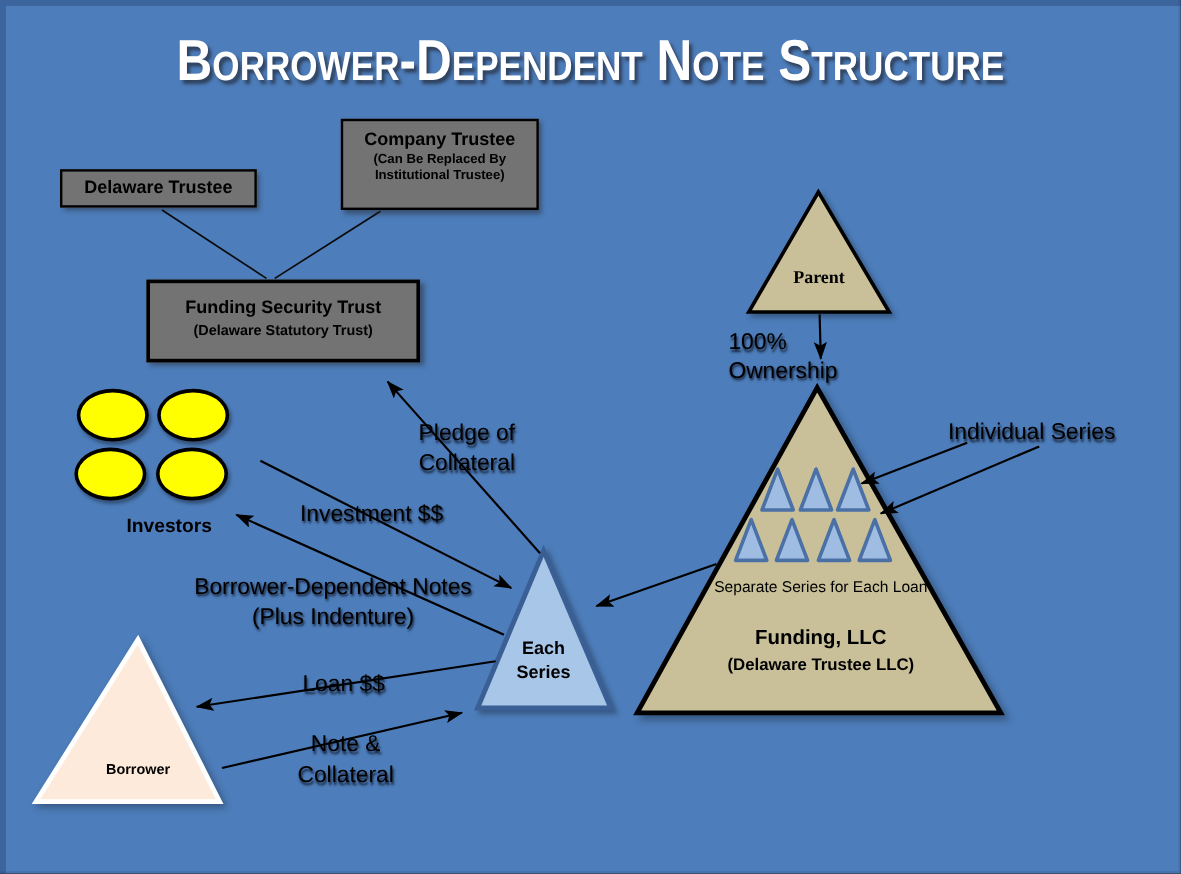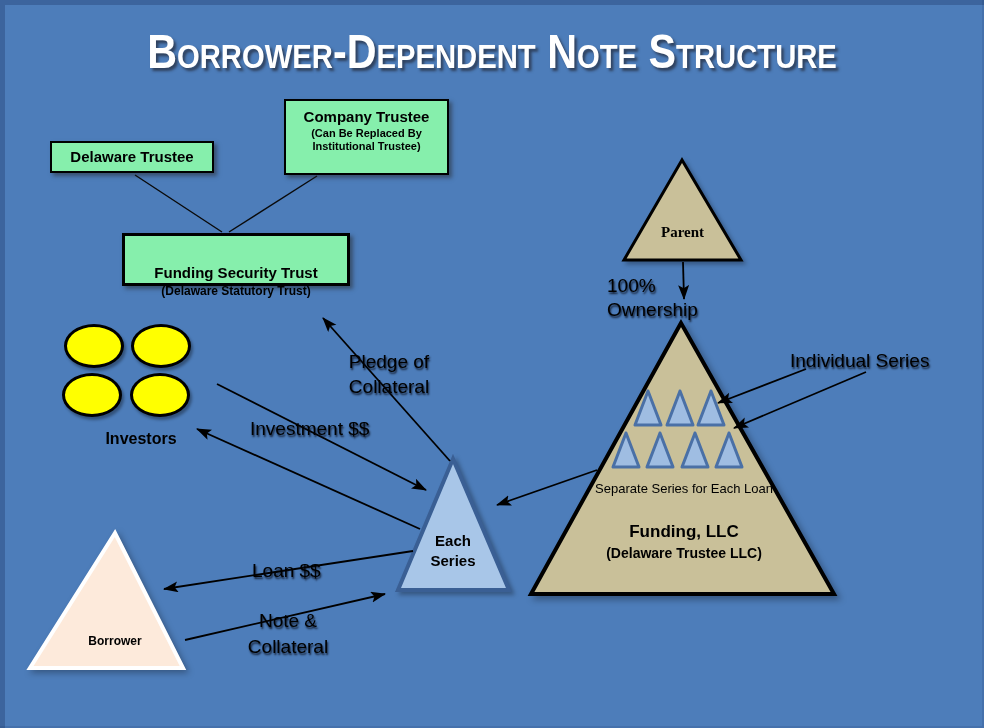--- a/index.html
+++ b/index.html
@@ -12,27 +12,27 @@
   .layer{position:absolute;left:0;top:0;z-index:1;}
   
   .title{position:absolute;top:27px;left:0;right:0;margin:0;text-align:center;z-index:2;}
   .title span{
     display:inline-block;transform:scaleX(.86);transform-origin:50% 50%;
     font-size:48px;line-height:50px;font-weight:bold;font-variant:small-caps;
     color:#fff;letter-spacing:0;white-space:nowrap;
     text-shadow:3px 3px 3px rgba(40,50,70,.8);
   }
   
-  .box{position:absolute;z-index:2;background:#86efac;border:2px solid #000;
+  .box{position:absolute;z-index:2;background:#737373;border:2px solid #000;
        box-shadow:3px 3px 4px rgba(35,35,35,.5);text-align:center;color:#000;box-sizing:border-box;}
   .box-title{font-weight:bold;font-size:15px;line-height:18px;}
   .box-sub{font-weight:bold;font-size:11px;line-height:13px;margin-top:1px;}
   .delaware{left:50px;top:141px;width:164px;height:32px;display:flex;align-items:center;justify-content:center;}
   .company{left:284px;top:99px;width:165px;height:76px;padding-top:7px;}
-  .fst{left:122px;top:233px;width:228px;height:53px;border-width:3px;padding-top:28px;}
+  .fst{left:122px;top:233px;width:228px;height:69px;border-width:3px;padding-top:12px;}
   .fst .box-sub{font-size:12px;margin-top:3px;}
   
   .inv-ellipse{position:absolute;z-index:2;width:60px;height:44px;background:#ffff00;
     border:3px solid #000;border-radius:50%;box-shadow:2px 3px 3px rgba(0,0,0,.35);box-sizing:border-box;}
   
   .shape-label{position:absolute;z-index:2;color:#000;font-weight:bold;text-align:center;}
   
   .flow{position:absolute;z-index:2;color:#000000;font-size:19px;line-height:25px;
         text-shadow:1px 2px 2px rgba(8,12,24,.85);}
   .center{text-align:center;}
@@ -105,18 +105,22 @@
   <div class="shape-label" style="left:55px;top:634px;width:120px;font-size:12px;text-align:center;">Borrower</div>
   <div class="shape-label" style="left:424px;top:531px;width:58px;font-size:15px;line-height:20px;">Each Series</div>
   <div class="shape-label" style="left:645px;top:224px;width:75px;font-size:15px;font-family:Liberation Serif, serif;">Parent</div>
 
   <div class="shape-label" style="left:579px;top:481px;width:210px;font-size:13px;font-weight:normal;">Separate Series for Each Loan</div>
   <div class="shape-label" style="left:569px;top:521px;width:230px;font-size:17px;line-height:21px;">Funding, LLC</div>
   <div class="shape-label" style="left:569px;top:544px;width:230px;font-size:14px;line-height:18px;">(Delaware Trustee LLC)</div>
 
   <div class="flow center" style="left:333px;top:349px;width:112px;">Pledge of Collateral</div>
   <div class="flow" style="left:250px;top:416px;width:150px;">Investment $$</div>
+  <div class="flow center" style="left:145px;top:477px;width:265px;">
+    <span style="display:block;">Borrower-Dependent Notes</span>
+    <span style="display:block;">(Plus Indenture)</span>
+  </div>
   <div class="flow" style="left:252px;top:558px;width:110px;">Loan $$</div>
   <div class="flow center" style="left:232px;top:608px;width:112px;line-height:26px;">Note &amp; Collateral</div>
   <div class="flow" style="left:607px;top:274px;width:112px;line-height:24px;">100% Ownership</div>
   <div class="flow" style="left:790px;top:348px;width:170px;">Individual Series</div>
 
 </div>
 
 </body></html>

